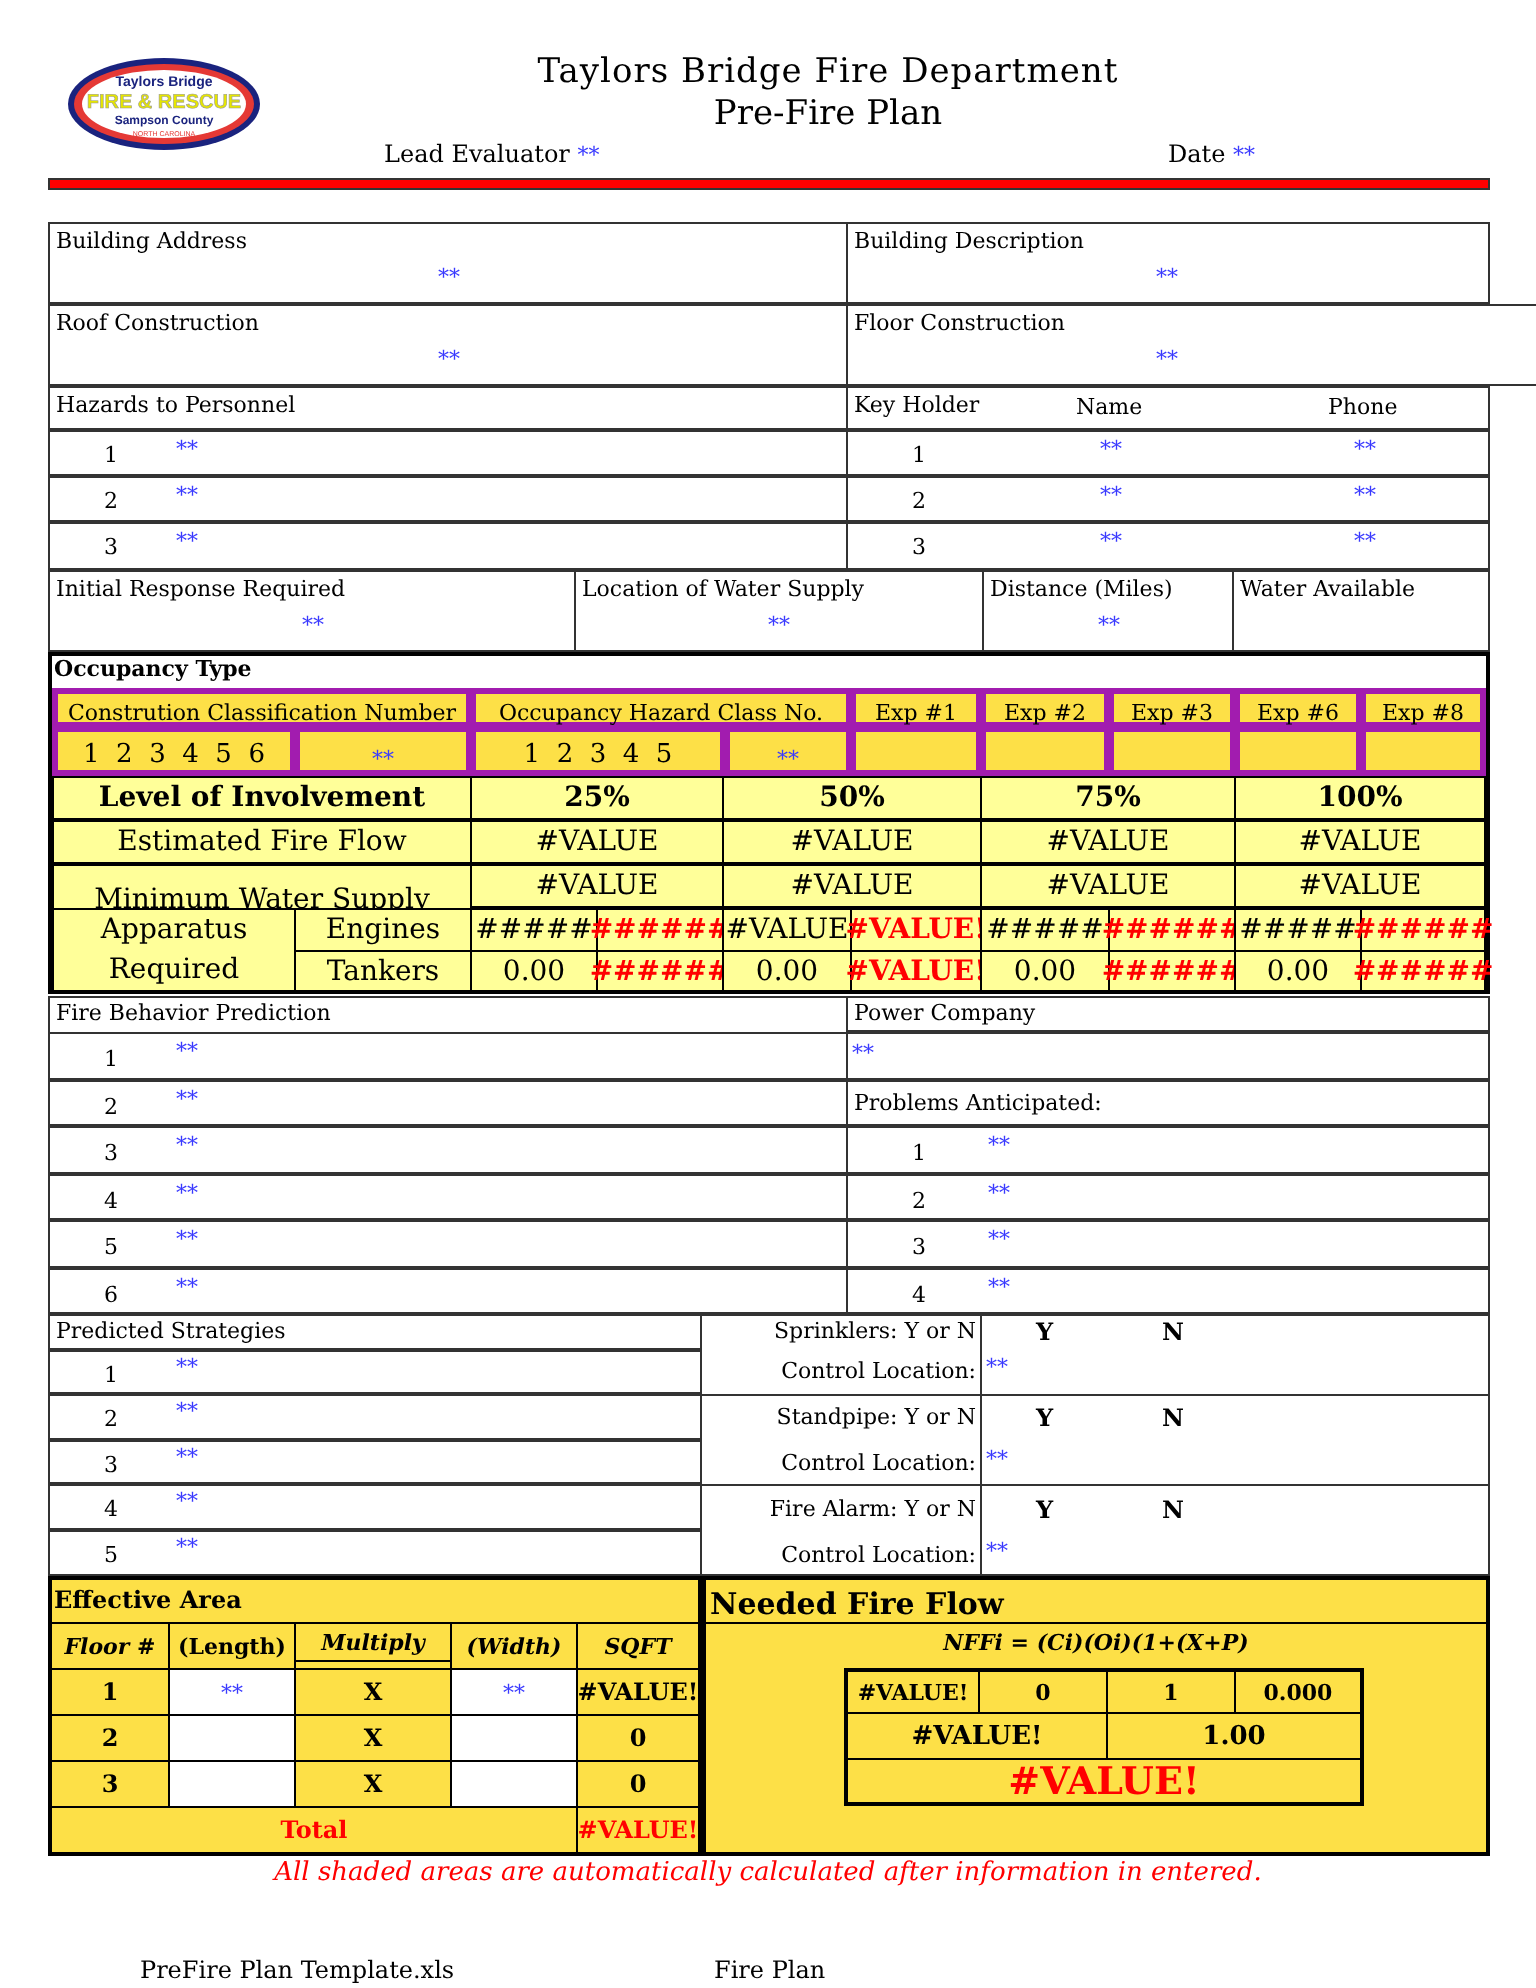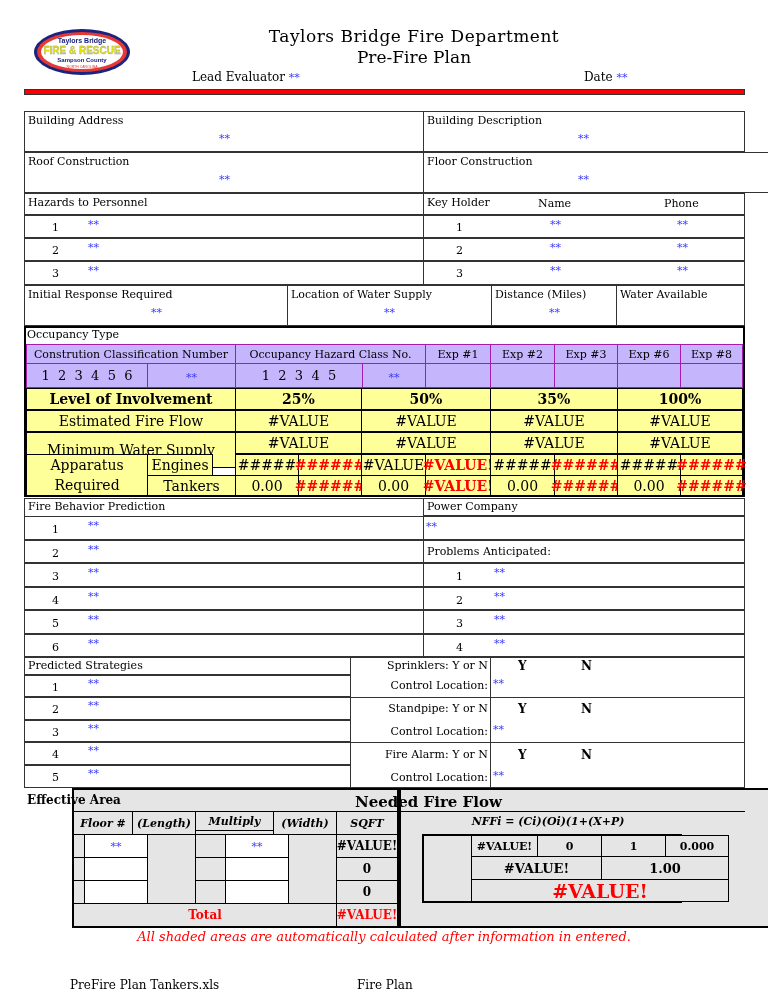--- a/index.html
+++ b/index.html
@@ -8,24 +8,24 @@
   .ast { color: #3a3aff; font-size: 11px; }
   .logo { left: 32px; top: 27px; width: 100px; height: 50px; }
   .title1 { left: 0; width: 768px; top: 26px; text-align: center; font-size: 17px; letter-spacing: 0.5px; padding-left: 60px; }
   .title2 { left: 0; width: 768px; top: 47px; text-align: center; font-size: 17px; padding-left: 60px; }
   .lead { left: 192px; top: 70px; font-size: 12px; }
   .date { left: 584px; top: 70px; font-size: 12px; }
   .redbar { left: 24px; top: 89px; width: 721px; height: 6px; background: #ff0000; border: 1px solid #333; }
 
   .box { border: 1.5px solid #333; background: #fff; }
   .lbl { font-size: 11px; position: absolute; left: 3px; top: 2px; white-space: nowrap; }
-  .cell { position: absolute; border: 1px solid #a21caf; background: #c4b5fd; }
+  .cell { position: absolute; border: 3px solid #a21caf; background: #fde047; }
   .num { position: absolute; font-size: 11px; }
 
-  .yellow { background: #e5e5e5; margin-left: 48px; }
+  .yellow { background: #fde047; }
   .gcell { position: absolute; border: 1.5px solid #000; background: #ffff99; text-align: center; font-size: 14px; display: flex; align-items: center; justify-content: center; }
   .red { color: #ff0000; font-weight: bold; }
   .bold { font-weight: bold; }
   .note { left: 0; width: 768px; top: 929px; text-align: center; color: #ff0000; font-style: italic; font-size: 13px; }
   .foot1 { left: 70px; top: 978px; font-size: 12px; }
   .foot2 { left: 357px; top: 978px; font-size: 12px; }
   .ea-cell { position: absolute; border: 1.5px solid #000; text-align: center; font-size: 12px; display: flex; align-items: center; justify-content: center; }
 </style>
 </head>
 <body>
@@ -117,21 +117,21 @@
 </div>
 <div class="abs box" style="left:491px;top:285px;width:126px;height:41px;">
   <span class="lbl">Distance (Miles)</span>
   <span class="abs ast" style="left:57px;top:20px;">**</span>
 </div>
 <div class="abs box" style="left:616px;top:285px;width:129px;height:41px;">
   <span class="lbl">Water Available</span>
 </div>
 
 <div class="abs" style="left:24px;top:326px;width:721px;height:171px;border:2px solid #000;"></div>
-<div class="abs" style="left:27px;top:328px;font-size:11px;">Occupancy Type</div>
+<div class="abs" style="left:27px;top:328px;font-size:11px;font-weight:bold;">Occupancy Type</div>
 <div class="cell" style="left:26px;top:344px;width:210px;height:20px;text-align:center;font-size:11px;padding-top:3px;">Constrution Classification Number</div>
 <div class="cell" style="left:235px;top:344px;width:191px;height:20px;text-align:center;font-size:11px;padding-top:3px;">Occupancy Hazard Class No.</div>
 <div class="cell" style="left:425px;top:344px;width:66px;height:20px;text-align:center;font-size:11px;padding-top:3px;">Exp #1</div>
 <div class="cell" style="left:490px;top:344px;width:65px;height:20px;text-align:center;font-size:11px;padding-top:3px;">Exp #2</div>
 <div class="cell" style="left:554px;top:344px;width:64px;height:20px;text-align:center;font-size:11px;padding-top:3px;">Exp #3</div>
 <div class="cell" style="left:617px;top:344px;width:64px;height:20px;text-align:center;font-size:11px;padding-top:3px;">Exp #6</div>
 <div class="cell" style="left:680px;top:344px;width:63px;height:20px;text-align:center;font-size:11px;padding-top:3px;">Exp #8</div>
 
 <div class="cell" style="left:26px;top:363px;width:122px;height:25px;text-align:center;font-size:13px;padding-top:4px;white-space:pre;">1  2  3  4  5  6</div>
 <div class="cell" style="left:147px;top:363px;width:89px;height:25px;text-align:center;padding-top:2px;"><span class="ast">**</span></div>
@@ -139,40 +139,40 @@
 <div class="cell" style="left:362px;top:363px;width:64px;height:25px;text-align:center;padding-top:2px;"><span class="ast">**</span></div>
 <div class="cell" style="left:425px;top:363px;width:66px;height:25px;"></div>
 <div class="cell" style="left:490px;top:363px;width:65px;height:25px;"></div>
 <div class="cell" style="left:554px;top:363px;width:64px;height:25px;"></div>
 <div class="cell" style="left:617px;top:363px;width:64px;height:25px;"></div>
 <div class="cell" style="left:680px;top:363px;width:63px;height:25px;"></div>
 
 <div class="gcell bold" style="left:26px;top:388px;width:210px;height:22px;font-size:14px;">Level of Involvement</div>
 <div class="gcell bold" style="left:235px;top:388px;width:127px;height:22px;">25%</div>
 <div class="gcell bold" style="left:361px;top:388px;width:130px;height:22px;">50%</div>
-<div class="gcell bold" style="left:490px;top:388px;width:128px;height:22px;">35%</div>
+<div class="gcell bold" style="left:490px;top:388px;width:128px;height:22px;">75%</div>
 <div class="gcell bold" style="left:617px;top:388px;width:126px;height:22px;">100%</div>
 
 <div class="gcell" style="left:26px;top:410px;width:210px;height:22px;">Estimated Fire Flow</div>
 <div class="gcell" style="left:235px;top:410px;width:127px;height:22px;">#VALUE</div>
 <div class="gcell" style="left:361px;top:410px;width:130px;height:22px;">#VALUE</div>
 <div class="gcell" style="left:490px;top:410px;width:128px;height:22px;">#VALUE</div>
 <div class="gcell" style="left:617px;top:410px;width:126px;height:22px;">#VALUE</div>
 
 <div class="gcell" style="left:26px;top:432px;width:210px;height:36px;">Minimum Water Supply</div>
 <div class="gcell" style="left:235px;top:432px;width:127px;height:22px;">#VALUE</div>
 <div class="gcell" style="left:361px;top:432px;width:130px;height:22px;">#VALUE</div>
 <div class="gcell" style="left:490px;top:432px;width:128px;height:22px;">#VALUE</div>
 <div class="gcell" style="left:617px;top:432px;width:126px;height:22px;">#VALUE</div>
 
 <div class="gcell" style="left:26px;top:454px;width:122px;height:42px;flex-direction:column;line-height:20px;">
   <span>Apparatus</span>
   <span>Required</span>
 </div>
-<div class="gcell" style="left:147px;top:454px;width:66px;height:22px;">Engines</div>
+<div class="gcell" style="left:147px;top:454px;width:89px;height:22px;">Engines</div>
 <div class="gcell" style="left:147px;top:475px;width:89px;height:21px;">Tankers</div>
 
 <div class="gcell" style="left:235px;top:454px;width:64px;height:22px;">#####</div>
 <div class="gcell red" style="left:298px;top:454px;width:64px;height:22px;">######</div>
 <div class="gcell" style="left:361px;top:454px;width:65px;height:22px;">#VALUE</div>
 <div class="gcell red" style="left:425px;top:454px;width:66px;height:22px;">#VALUE!</div>
 <div class="gcell" style="left:490px;top:454px;width:65px;height:22px;">#####</div>
 <div class="gcell red" style="left:554px;top:454px;width:64px;height:22px;">######</div>
 <div class="gcell" style="left:617px;top:454px;width:64px;height:22px;">#####</div>
 <div class="gcell red" style="left:680px;top:454px;width:63px;height:22px;">######</div>
@@ -283,21 +283,21 @@
 
 <div class="abs" style="left:352px;top:748px;width:136px;text-align:right;font-size:11px;">Fire Alarm: Y or N</div>
 <div class="abs bold" style="left:518px;top:748px;font-size:12px;">Y</div>
 <div class="abs bold" style="left:581px;top:748px;font-size:12px;">N</div>
 <div class="abs" style="left:352px;top:771px;width:136px;text-align:right;font-size:11px;">Control Location:</div>
 <div class="abs ast" style="left:493px;top:769px;">**</div>
 
 <div class="abs yellow" style="left:24px;top:788px;width:327px;height:140px;border:2px solid #000;"></div>
 <div class="abs bold" style="left:27px;top:793px;font-size:12px;">Effective Area</div>
 <div class="ea-cell yellow bold" style="left:25px;top:811px;width:60px;height:24px;font-style:italic;font-size:11px;">Floor #</div>
-<div class="ea-cell yellow bold" style="left:84px;top:811px;width:64px;height:24px;font-style:italic;font-size:11px;">(Length)</div>
+<div class="ea-cell yellow bold" style="left:84px;top:811px;width:64px;height:24px;font-size:11px;">(Length)</div>
 <div class="ea-cell yellow bold" style="left:147px;top:811px;width:79px;height:20px;font-style:italic;font-size:11px;">Multiply</div>
 <div class="ea-cell yellow bold" style="left:225px;top:811px;width:64px;height:24px;font-style:italic;font-size:11px;">(Width)</div>
 <div class="ea-cell yellow bold" style="left:288px;top:811px;width:62px;height:24px;font-style:italic;font-size:11px;">SQFT</div>
 
 <div class="ea-cell yellow bold" style="left:25px;top:834px;width:60px;height:24px;">1</div>
 <div class="ea-cell" style="left:84px;top:834px;width:64px;height:24px;background:#fff;">
     <span class="ast">**</span>
   </div>
 <div class="ea-cell yellow bold" style="left:147px;top:834px;width:79px;height:24px;">X</div>
 <div class="ea-cell" style="left:225px;top:834px;width:64px;height:24px;background:#fff;">
@@ -327,14 +327,14 @@
 <div class="abs" style="left:422px;top:834px;width:260px;height:69px;border:2px solid #000;"></div>
 <div class="ea-cell yellow bold" style="left:423px;top:835px;width:67px;height:22px;font-size:11px;">#VALUE!</div>
 <div class="ea-cell yellow bold" style="left:489px;top:835px;width:65px;height:22px;font-size:11px;">0</div>
 <div class="ea-cell yellow bold" style="left:553px;top:835px;width:65px;height:22px;font-size:11px;">1</div>
 <div class="ea-cell yellow bold" style="left:617px;top:835px;width:64px;height:22px;font-size:11px;">0.000</div>
 <div class="ea-cell yellow bold" style="left:423px;top:856px;width:131px;height:24px;font-size:13px;">#VALUE!</div>
 <div class="ea-cell yellow bold" style="left:553px;top:856px;width:128px;height:24px;font-size:13px;">1.00</div>
 <div class="ea-cell yellow" style="left:423px;top:879px;width:258px;height:23px;font-size:19px;color:#ff0000;font-weight:bold;">#VALUE!</div>
 
 <div class="abs note">All shaded areas are automatically calculated after information in entered.</div>
-<div class="abs foot1">PreFire Plan Tankers.xls</div>
+<div class="abs foot1">PreFire Plan Template.xls</div>
 <div class="abs foot2">Fire Plan</div>
 
 </body></html>

